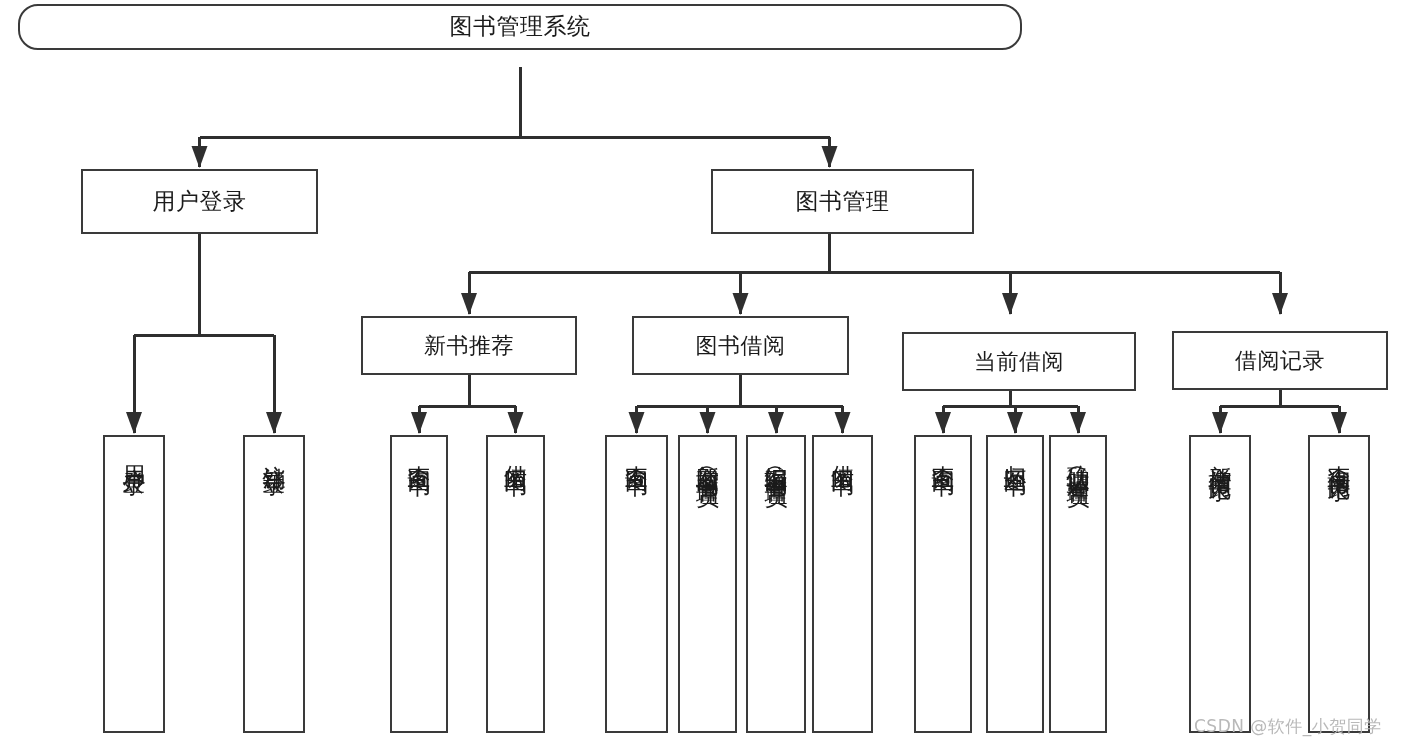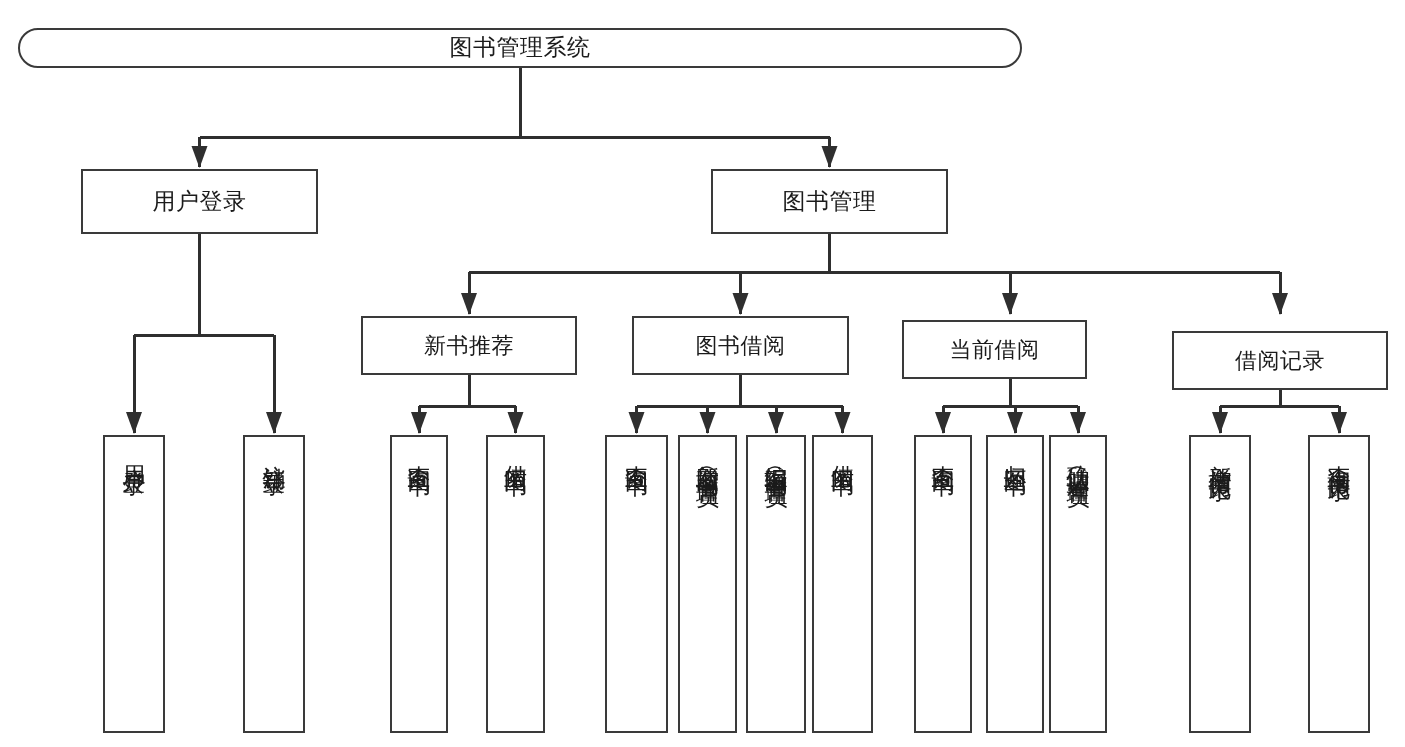--- a/index.html
+++ b/index.html
@@ -122,36 +122,36 @@
       <polygon points="1070,412 1086,412 1078,434" fill="#2f2f2f"></polygon>
       <line x1="1280" y1="375" x2="1280" y2="406" stroke="#2f2f2f" stroke-width="3" shape-rendering="crispEdges"></line>
       <line x1="1220" y1="406" x2="1339" y2="406" stroke="#2f2f2f" stroke-width="3" shape-rendering="crispEdges"></line>
       <line x1="1220" y1="406" x2="1220" y2="433" stroke="#2f2f2f" stroke-width="3" shape-rendering="crispEdges"></line>
       <polygon points="1212,412 1228,412 1220,434" fill="#2f2f2f"></polygon>
       <line x1="1339" y1="406" x2="1339" y2="433" stroke="#2f2f2f" stroke-width="3" shape-rendering="crispEdges"></line>
       <polygon points="1331,412 1347,412 1339,434" fill="#2f2f2f"></polygon>
     </svg>
 
   <div id="node-layer">
-      <div class="node-box level-1" style="left: 18px; top: 28px; width: 1004px; height: 40px; border-radius: 20px;">
+      <div class="node-box level-1" style="left: 18px; top: 4px; width: 1004px; height: 46px; border-radius: 20px;">
         <span class="node-label">图书管理系统</span>
       </div>
       <div class="node-box level-2" style="left: 81px; top: 169px; width: 237px; height: 65px;">
         <span class="node-label">用户登录</span>
       </div>
-      <div class="node-box level-2" style="left: 711px; top: 169px; width: 237px; height: 65px;">
+      <div class="node-box level-2" style="left: 711px; top: 169px; width: 263px; height: 65px;">
         <span class="node-label">图书管理</span>
       </div>
       <div class="node-box level-3" style="left: 361px; top: 316px; width: 216px; height: 59px; justify-content: center;">
         <span class="node-label">新书推荐</span>
       </div>
       <div class="node-box level-3" style="left: 632px; top: 316px; width: 217px; height: 59px;">
         <span class="node-label">图书借阅</span>
       </div>
-      <div class="node-box level-3" style="left: 902px; top: 320px; width: 185px; height: 59px;">
+      <div class="node-box level-3" style="left: 902px; top: 332px; width: 234px; height: 59px;">
         <span class="node-label">当前借阅</span>
       </div>
       <div class="node-box level-3" style="left: 1172px; top: 316px; width: 216px; height: 59px; margin-top: 15px;">
         <span class="node-label">借阅记录</span>
       </div>
       <div class="node-box level-4 vertical" style="left: 103px; top: 435px; width: 62px; height: 298px;">
         <span class="node-label">用户登录</span>
       </div>
       <div class="node-box level-4 vertical" style="left: 243px; top: 435px; width: 62px; height: 298px;">
         <span class="node-label">注销登录</span>
@@ -184,14 +184,15 @@
         <span class="node-label">确认归还（管理员）</span>
       </div>
       <div class="node-box level-4 vertical" style="left: 1189px; top: 435px; width: 62px; height: 298px;">
         <span class="node-label">新增借阅记录</span>
       </div>
       <div class="node-box level-4 vertical" style="left: 1308px; top: 435px; width: 62px; height: 298px;">
         <span class="node-label">查询借阅记录</span>
       </div>
     </div>
 
+  <div id="watermark" style="left: 1194px; top: 715px;">CSDN @软件_小贺同学</div>
 
 </div>
 
 </body></html>

